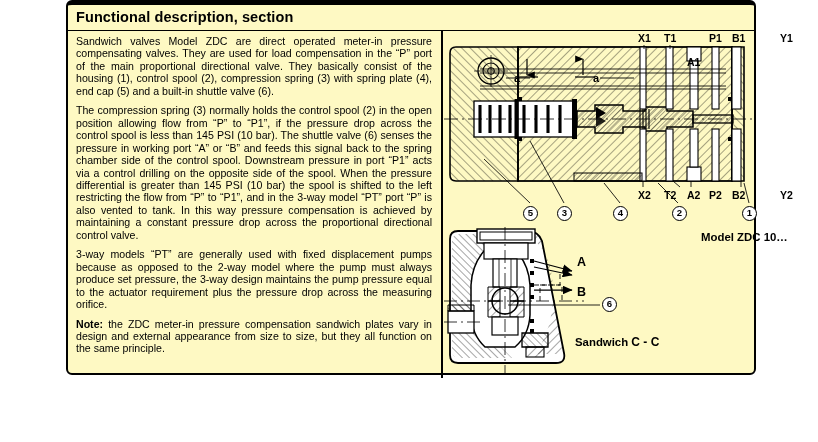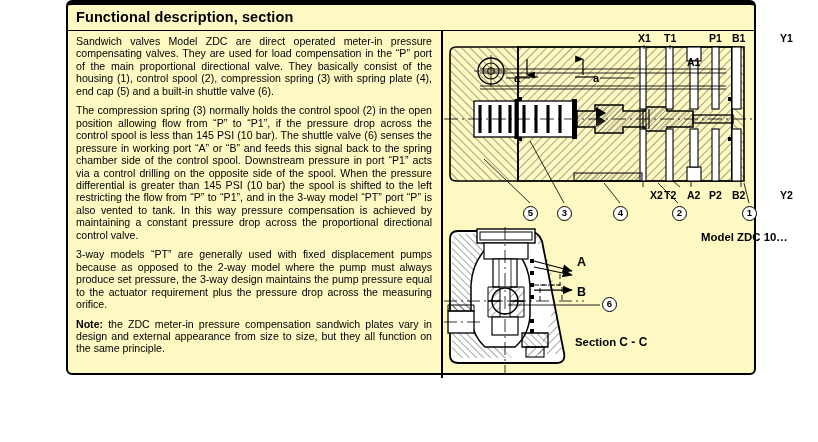--- a/index.html
+++ b/index.html
@@ -169,21 +169,21 @@
         <div class="fig-label" style="left:194px; top:1px;">X1</div>
         <div class="fig-label" style="left:220px; top:1px;">T1</div>
         <div class="fig-label" style="left:243px; top:1px;margin-top:24px;">A1</div>
         <div class="fig-label" style="left:265px; top:1px;">P1</div>
         <div class="fig-label" style="left:288px; top:1px;text-align:right;">B1</div>
         <div class="fig-label" style="left:336px; top:1px;">Y1</div>
 
         <div class="fig-label italic-a" style="left:70px; top:41px;">a</div>
         <div class="fig-label italic-a" style="left:149px; top:41px;">a</div>
 
-        <div class="fig-label" style="left:194px; top:158px;margin-left:12px;">X2</div>
+        <div class="fig-label" style="left:194px; top:158px;">X2</div>
         <div class="fig-label" style="left:220px; top:158px;">T2</div>
         <div class="fig-label" style="left:243px; top:158px;">A2</div>
         <div class="fig-label" style="left:265px; top:158px;">P2</div>
         <div class="fig-label" style="left:288px; top:158px;">B2</div>
         <div class="fig-label" style="left:336px; top:158px;text-align:center;">Y2</div>
 
         <div class="circ-num" style="left:79px;  top:175px;">5</div>
         <div class="circ-num" style="left:113px; top:175px;">3</div>
         <div class="circ-num" style="left:169px; top:175px;">4</div>
         <div class="circ-num" style="left:228px; top:175px;">2</div>
@@ -339,21 +339,21 @@
           </g>
         </svg>
       </div>
 
       <div class="fig-bottom">
 
         <div class="ab-label" style="left:133px; top:28px;">A</div>
         <div class="ab-label" style="left:133px; top:58px;">B</div>
         <div class="circ-num" style="left:158px; top:70px;">6</div>
 
-        <div class="section-cap" style="left:131px; top:108px;"><span>Section </span><span class="big">C - C</span></div>
+        <div class="section-cap" style="left:131px; top:108px;"><span>Sandwich </span><span class="big">C - C</span></div>
 
         <svg class="fig-svg" width="312" height="150" viewBox="0 0 312 150">
           <defs>
             <pattern id="hatchR2" width="6" height="6" patternUnits="userSpaceOnUse" patternTransform="rotate(45)">
               <line x1="0" y1="0" x2="0" y2="6" stroke="#000" stroke-width="0.7"></line>
             </pattern>
             <pattern id="hatchL2" width="5" height="5" patternUnits="userSpaceOnUse" patternTransform="rotate(-45)">
               <line x1="0" y1="0" x2="0" y2="5" stroke="#000" stroke-width="0.7"></line>
             </pattern>
             <marker id="arrH2" markerWidth="8" markerHeight="7" refX="7.5" refY="3.5" orient="auto">

